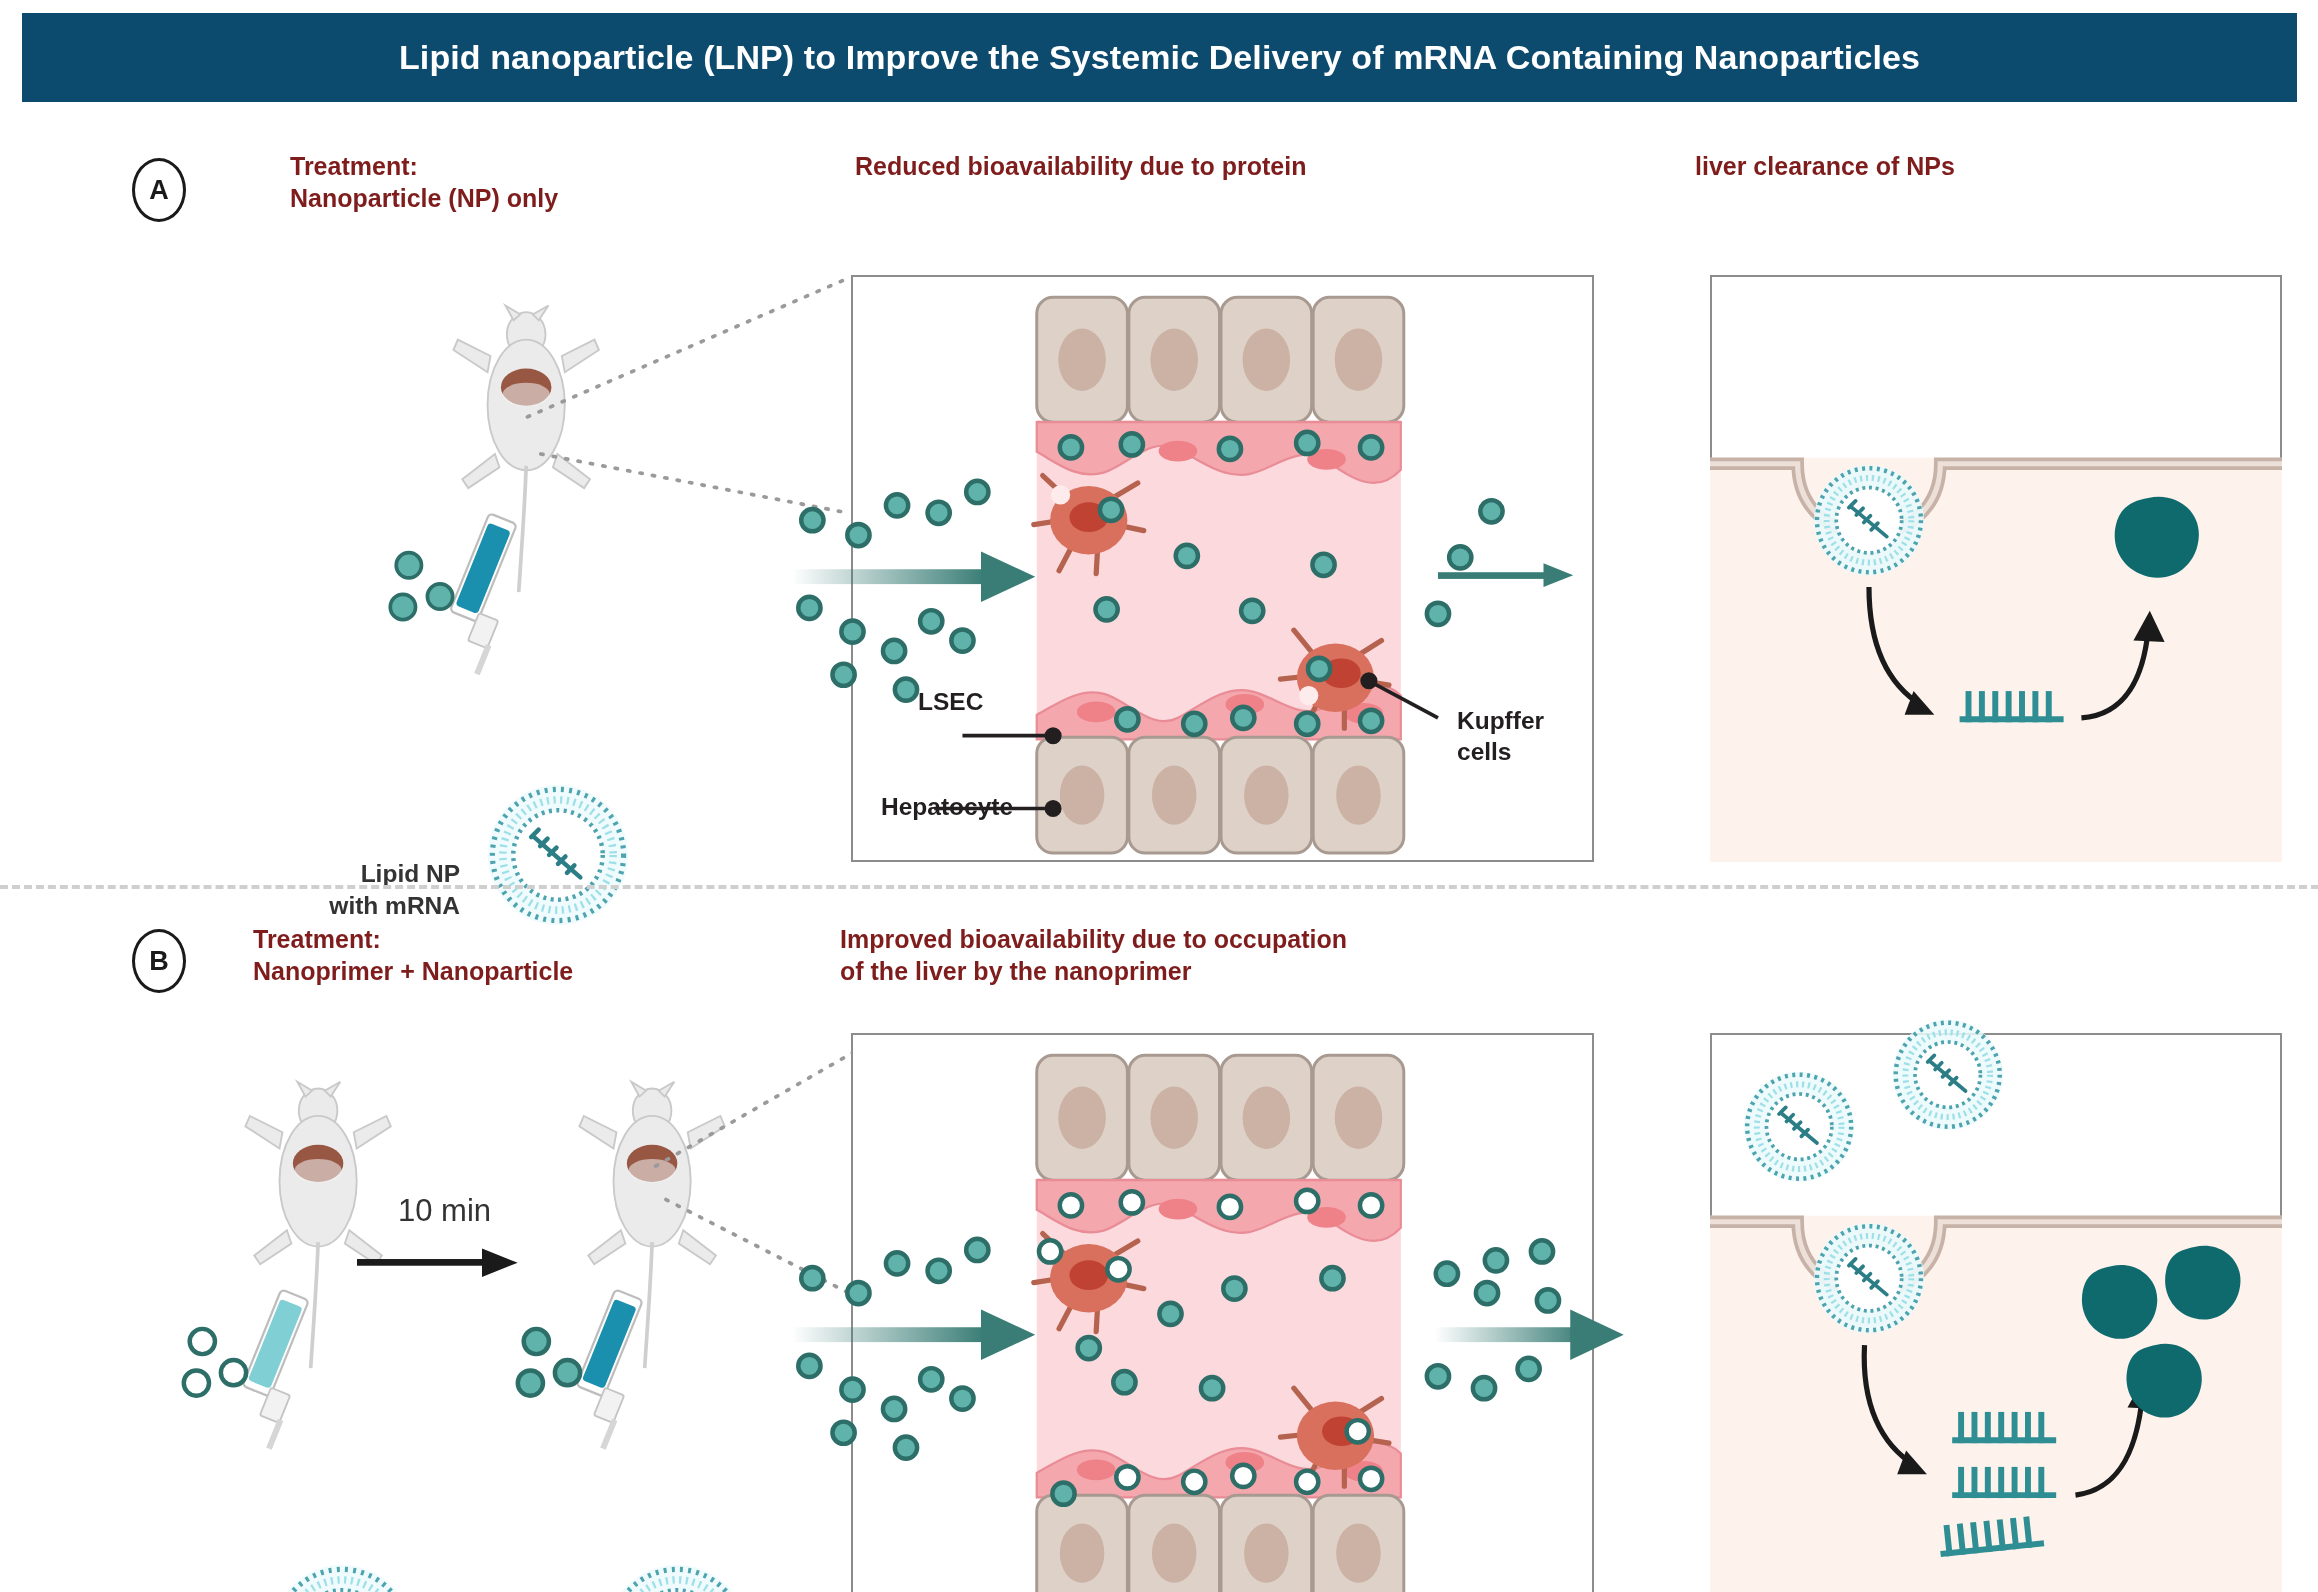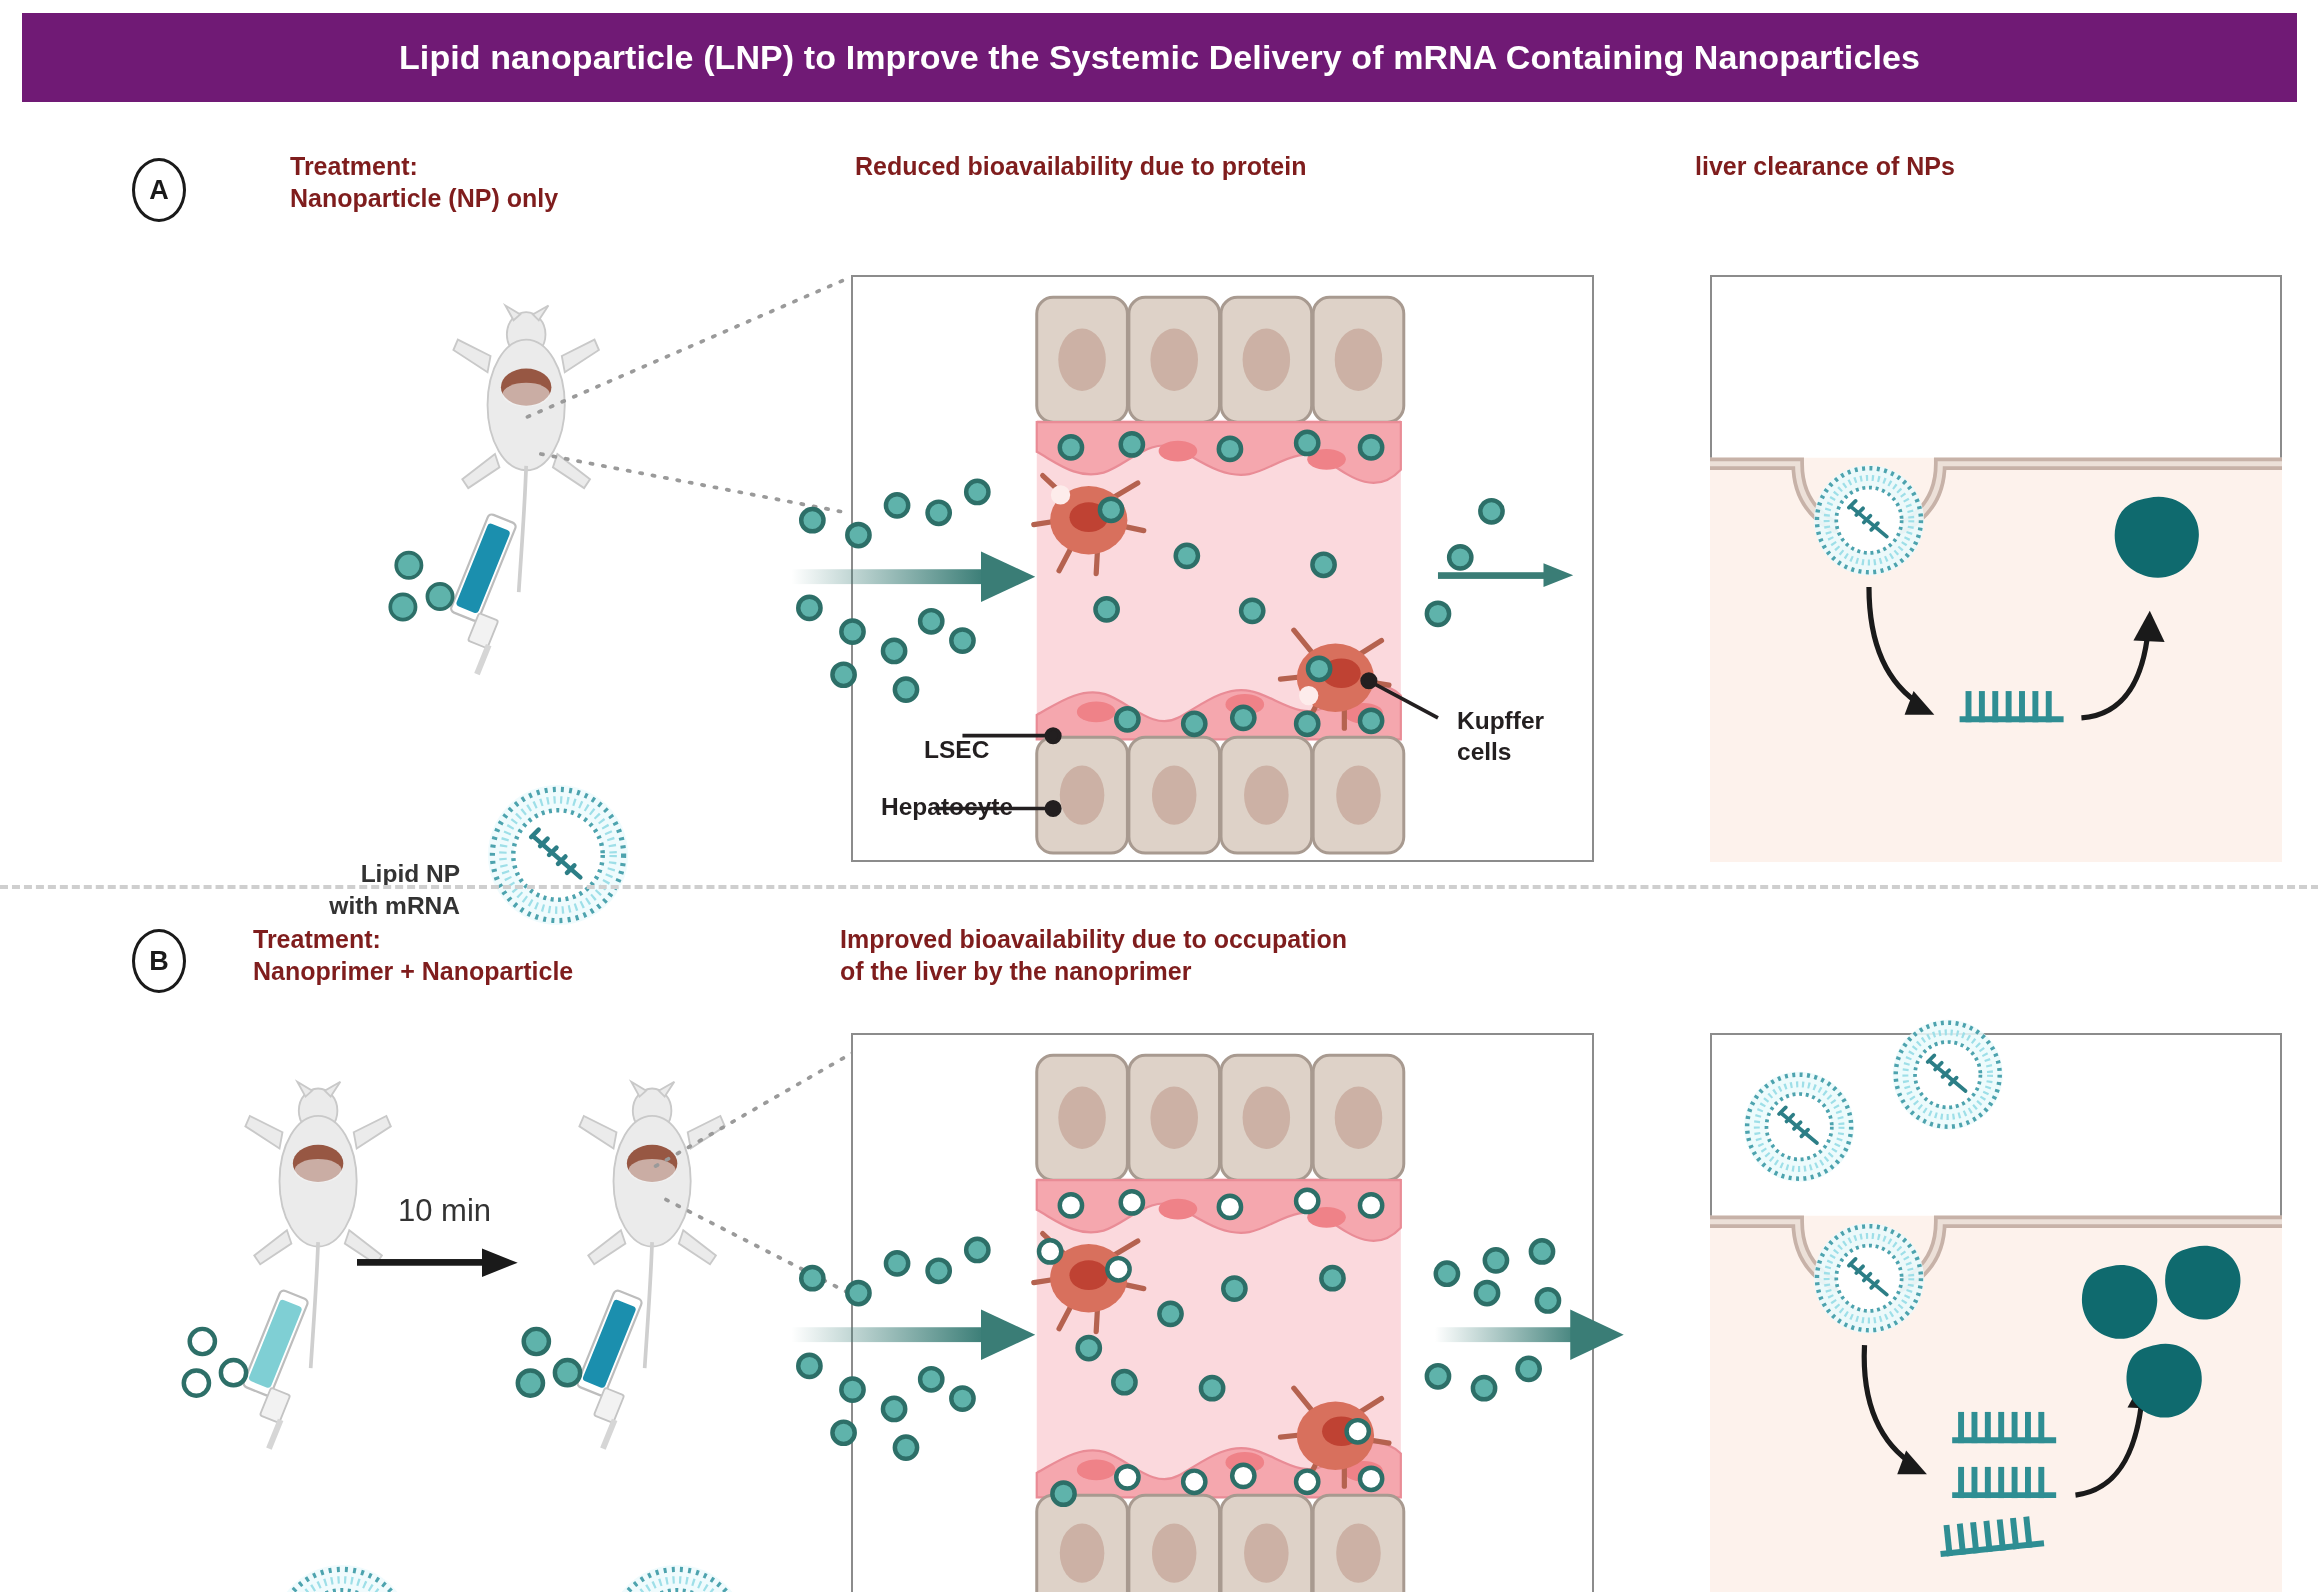--- a/index.html
+++ b/index.html
@@ -1,21 +1,21 @@
 <!DOCTYPE html>
 <html style="font-size:12px"><head>
 <meta charset="utf-8">
 <style>
   html,body{margin:0;padding:0;background:#ffffff;}
   body{width:2319px;height:1592px;position:relative;overflow:hidden;
        font-family:"Liberation Sans",sans-serif;color:#231f20;}
 
   
   #title-banner{position:absolute;left:22px;top:13.4px;width:2275px;height:89px;
-    background:#701a75;display:flex;align-items:center;justify-content:center;}
+    background:#0c4a6e;display:flex;align-items:center;justify-content:center;}
   #title-text{color:#ffffff;font-size:34px;font-weight:bold;letter-spacing:0.1px;}
 
   
   .panel{position:absolute;left:0;width:2319px;}
   #panel-a{top:119px;height:766px;}
   #panel-b{top:899px;height:691px;}
 
   .panel-letter{position:absolute;width:48px;height:58px;border:3.7px solid #1a1a1a;
     border-radius:50%;display:flex;align-items:center;justify-content:center;
     font-size:27px;font-weight:bold;color:#1a1a1a;}
@@ -255,21 +255,21 @@
     <g stroke="#231f20" stroke-width="5">
       <line x1="150" y1="620" x2="268" y2="620"></line>
         <circle cx="272" cy="620" r="9" fill="#231f20"></circle>
       <line x1="700" y1="548" x2="790" y2="596"></line>
         <circle cx="697" cy="546" r="9" fill="#231f20"></circle>
       <line x1="112" y1="718" x2="268" y2="718"></line>
         <circle cx="272" cy="718" r="9" fill="#231f20"></circle>
     </g>
   </svg>
 
-  <div class="inner-label" style="left:918px;top:616px;margin-left:6px;">LSEC</div>
+  <div class="inner-label" style="left:918px;top:568px;">LSEC</div>
   <div class="inner-label" style="left:1457px;top:587px;">
     <div>Kupffer</div>
     <div>cells</div>
   </div>
   <div class="inner-label" style="left:881px;top:673px;">Hepatocyte</div>
 
   <div class="framebox" style="left:1710px;top:156px;width:572px;height:587px;"></div>
 
   <svg class="abs" style="left:1710px;top:156px;" width="572" height="587" viewBox="0 0 770 790">
     <path d="M0 246 H770 V790 H0 Z" fill="#fdf2ec"></path>

